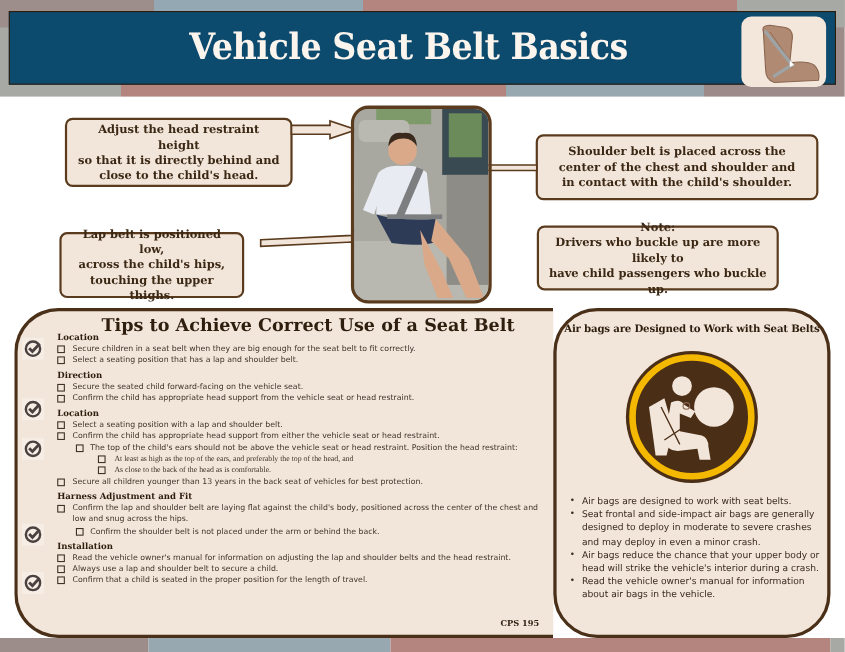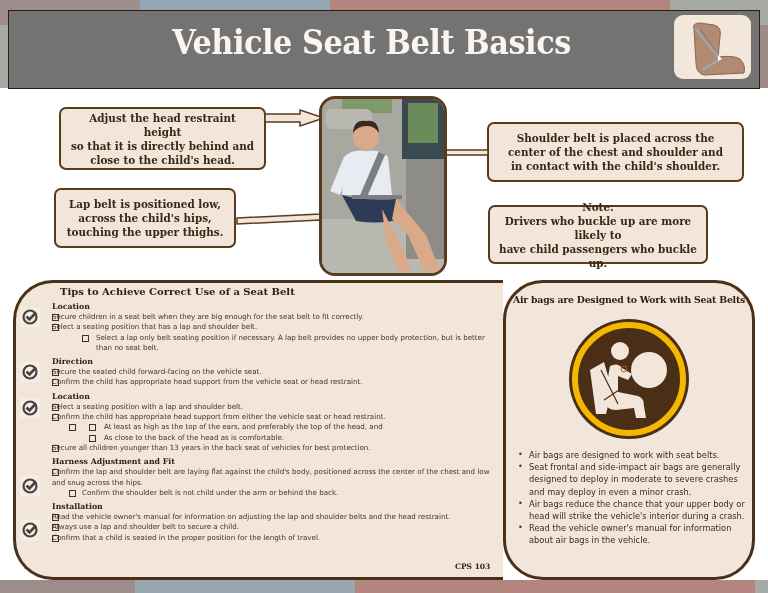--- a/index.html
+++ b/index.html
@@ -7,22 +7,22 @@
   body { position: relative; font-family: "DejaVu Serif", serif; color: #3a2a1a; }
 
   
   .band { position: absolute; left: 0; width: 768px; overflow: hidden; }
   .band-top { top: 0; height: 88px; }
   .band-bottom { top: 580px; height: 13px; }
   .seg { position: absolute; top: 0; height: 100%; }
 
   
   .header {
-    position: absolute; left: 8px; top: 10px; width: 752px; height: 79px;
-    background: #737373; border: 1px solid #2e1c0c;
+    position: absolute; left: 8px; top: 10px; width: 752px; height: 67px;
+    background: #0c4a6e; border: 1px solid #2e1c0c;
   }
   .header-title {
     position: absolute; left: 0; right: 60px; top: 12px; text-align: center;
     font-family: "DejaVu Serif", serif; font-weight: bold; font-size: 33px;
     color: #fbf5ee; letter-spacing: -0.5px; transform: scaleX(0.92);
     padding-left: 38px;
   }
   .header-icon {
     position: absolute; right: 8px; top: 4px; width: 77px; height: 64px;
     background: #f3e6da; border-radius: 9px;
@@ -48,39 +48,39 @@
     border: 3.5px solid #4a3018; border-right: none; border-radius: 40px 0 0 40px;
     background: #f2e5da;
   }
   .airbag-panel {
     position: absolute; left: 503px; top: 280px; width: 252px; height: 300px;
     border: 3.5px solid #4a3018; border-radius: 40px 40px 40px 40px;
     background: #f2e5da;
   }
 
   .tips-title {
-    position: absolute; left: 60px; width: 440px; top: 286px; text-align: left;
-    font-family: "DejaVu Serif", serif; font-weight: bold; font-size: 10px; color: #2e1e0e;
+    position: absolute; left: 60px; width: 440px; top: 286px; text-align: center;
+    font-family: "DejaVu Serif", serif; font-weight: bold; font-size: 16px; color: #2e1e0e;
   }
   .tips-body {
     position: absolute; left: 52px; top: 302px; width: 445px;
     font-family: "DejaVu Sans", sans-serif; font-size: 7.1px; color: #3f3328; line-height: 10.3px;
   }
   .section-head { font-family: "DejaVu Serif", serif; font-weight: bold; font-size: 7.8px; color: #2e1e0e; margin-top: 4px; line-height: 10px; }
   .section-head.first { margin-top: 0; }
-  .tip { position: relative; }
+  .tip { position: relative; padding-left: 14px; }
   .tip.l2 { padding-left: 44px; }
   .tip.l3 { padding-left: 50px; }
   .tip .box {
     position: absolute; top: 2px; width: 7px; height: 7px; border: 1px solid #3f3328; background: transparent;
   }
   .tip.l1 .box { left: 0; }
   .tip.l2 .box { left: 30px; }
   .tip.l3 .box { left: 36px; }
-  .tip.l3 { padding-left: 50px; }
+  .tip.l3 { padding-left: 50px; font-family: Liberation Serif, serif; }
 
   .check {
     position: absolute; left: 20px; width: 20px; height: 20px;
     background: #f6ede5;
   }
   .cps { position: absolute; left: 455px; top: 562px; font-family: "DejaVu Serif", serif; font-weight: bold; font-size: 7.5px; color: #2e1e0e; }
 
   .airbag-title {
     position: absolute; left: 506px; width: 246px; top: 294px; text-align: center;
     font-family: "DejaVu Serif", serif; font-weight: bold; font-size: 9.3px; color: #2e1e0e; letter-spacing: -0.2px;
@@ -126,21 +126,21 @@
   </div>
 </div>
 
 <div class="callout" style="left:59px;top:107px;width:207px;height:63px;">
   <div>
     <span>Adjust the head restraint height</span>
     <span>so that it is directly behind and</span>
     <span>close to the child's head.</span>
   </div>
 </div>
-<div class="callout" style="left:54px;top:188px;width:182px;height:60px;">
+<div class="callout" style="left:54px;top:211px;width:168px;height:60px;">
   <div>
     <span>Lap belt is positioned low,</span>
     <span>across the child's hips,</span>
     <span>touching the upper thighs.</span>
   </div>
 </div>
 <div class="callout" style="left:487px;top:122px;width:257px;height:60px;align-items:center;">
   <div>
     <span>Shoulder belt is placed across the</span>
     <span>center of the chest and shoulder and</span>
@@ -217,45 +217,44 @@
   <svg width="20" height="20" viewBox="0 0 20 20">
       <circle cx="10" cy="10" r="6.5" fill="none" stroke="#4a4240" stroke-width="2.2"></circle>
       <path d="M6.5 9.5 L9.5 12.5 L16 5.5" fill="none" stroke="#4a4240" stroke-width="2.6"></path>
     </svg>
 </div>
 
 <div class="tips-body">
   <div class="section-head first">Location</div>
   <div class="tip l1"><span class="box"></span><span>Secure children in a seat belt when they are big enough for the seat belt to fit correctly.</span></div>
   <div class="tip l1"><span class="box"></span><span>Select a seating position that has a lap and shoulder belt.</span></div>
-  <div class="tip l2" style="padding-left:44px;"><span class="box" style="left:30px;"></span><span>Select a lap only belt seating position if necessary.  A lap belt provides no upper body protection, but is better than no seat belt.</span></div>
 
   <div class="section-head">Direction</div>
   <div class="tip l1"><span class="box"></span><span>Secure the seated child forward-facing on the vehicle seat.</span></div>
   <div class="tip l1"><span class="box"></span><span>Confirm the child has appropriate head support from the vehicle seat or head restraint.</span></div>
 
   <div class="section-head">Location</div>
   <div class="tip l1"><span class="box"></span><span>Select a seating position with a lap and shoulder belt.</span></div>
   <div class="tip l1"><span class="box"></span><span>Confirm the child has appropriate head support from either the vehicle seat or head restraint.</span></div>
-  <div class="tip l2" style="padding-left:30px;"><span class="box" style="left:17px;"></span></div>
+  <div class="tip l2" style="padding-left:30px;"><span class="box" style="left:17px;"></span><span>The top of the child's ears should not be above the vehicle seat or head restraint. Position the head restraint:</span></div>
   <div class="tip l3" style="padding-left:52px;"><span class="box" style="left:37px;"></span><span>At least as high as the top of the ears, and preferably the top of the head, and</span></div>
   <div class="tip l3" style="padding-left:52px;"><span class="box" style="left:37px;"></span><span>As close to the back of the head as is comfortable.</span></div>
   <div class="tip l1"><span class="box"></span><span>Secure all children younger than 13 years in the back seat of vehicles for best protection.</span></div>
 
   <div class="section-head">Harness Adjustment and Fit</div>
   <div class="tip l1"><span class="box"></span><span>Confirm the lap and shoulder belt are laying flat against the child's body, positioned across the center of the chest and low and snug across the hips.</span></div>
-  <div class="tip l2" style="padding-left:30px;"><span class="box" style="left:17px;"></span><span>Confirm the shoulder belt is not child under the arm or behind the back.</span></div>
+  <div class="tip l2" style="padding-left:30px;"><span class="box" style="left:17px;"></span><span>Confirm the shoulder belt is not placed under the arm or behind the back.</span></div>
 
   <div class="section-head">Installation</div>
   <div class="tip l1"><span class="box"></span><span>Read the vehicle owner's manual for information on adjusting the lap and shoulder belts and the head restraint.</span></div>
   <div class="tip l1"><span class="box"></span><span>Always use a lap and shoulder belt to secure a child.</span></div>
   <div class="tip l1"><span class="box"></span><span>Confirm that a child is seated in the proper position for the length of travel.</span></div>
 </div>
 
-<div class="cps">CPS 103</div>
+<div class="cps">CPS 195</div>
 
 <div class="airbag-title">Air bags are Designed to Work with Seat Belts</div>
 <div class="airbag-icon">
   <svg width="122" height="122" viewBox="0 0 122 122">
     <circle cx="61" cy="61" r="60" fill="#4a2e16"></circle>
     <circle cx="61" cy="61" r="54" fill="none" stroke="#f5b800" stroke-width="6"></circle>
     <circle cx="52" cy="33" r="9" fill="#f2e5da"></circle>
     <circle cx="81" cy="52" r="18" fill="#f2e5da"></circle>
     <path d="M22 52 L36 44 L44 72 L38 96 L28 96 Z" fill="#f2e5da"></path>
     <path d="M42 48 Q50 44 54 50 L64 56 L60 62 L50 58 L50 74 L70 78 Q76 80 76 88 L78 100 L68 100 L66 90 L48 92 Q38 92 36 82 Z" fill="#f2e5da"></path>

